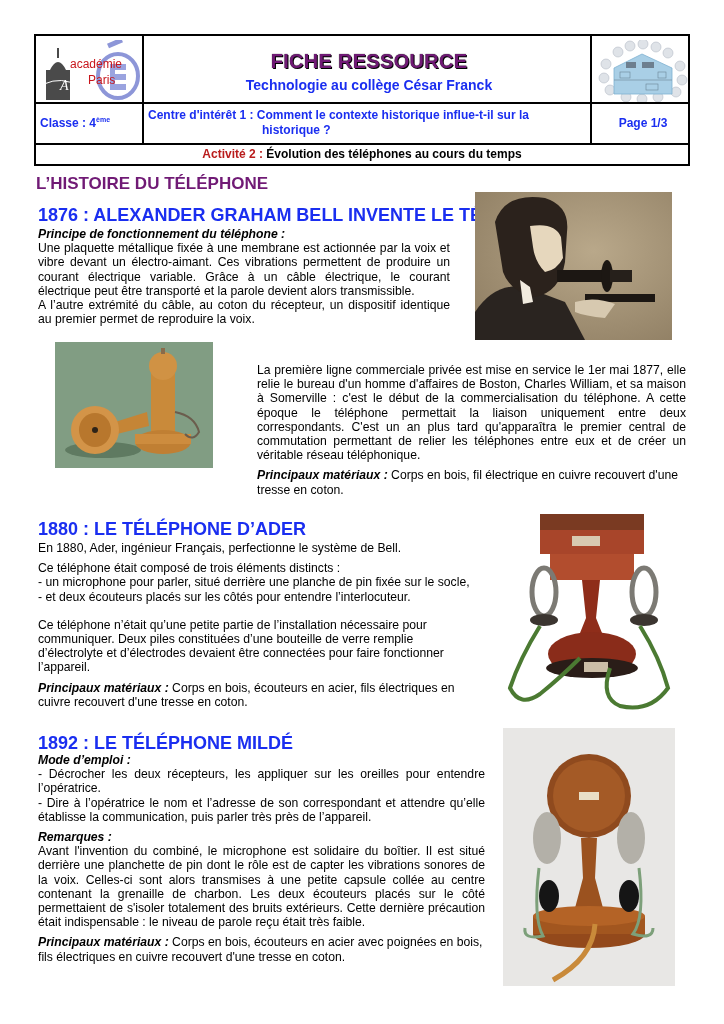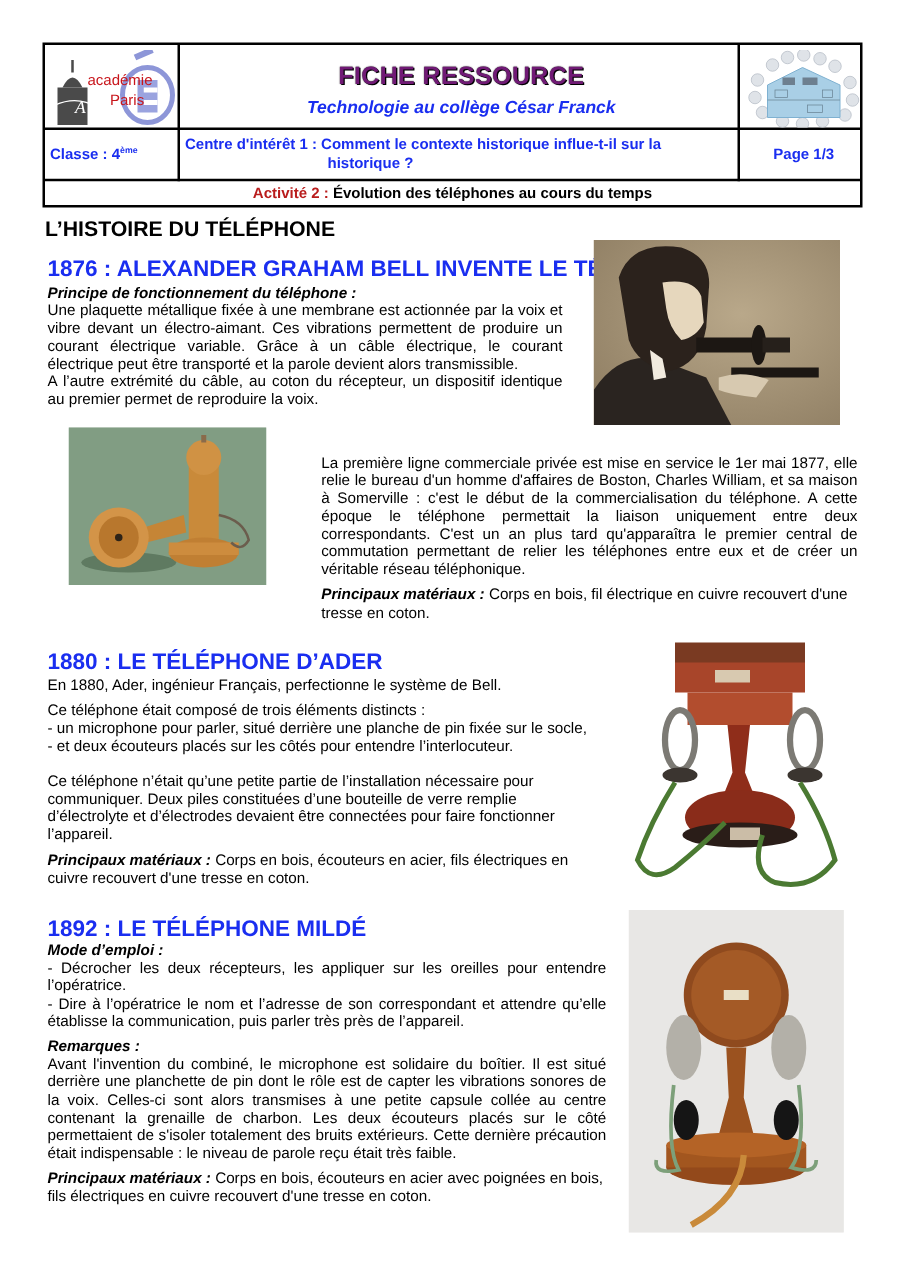--- a/index.html
+++ b/index.html
@@ -8,39 +8,39 @@
 
   
   .hdr { position: absolute; left: 34px; top: 34px; width: 656px; height: 132px;
          border: 2px solid #000; box-sizing: border-box; }
   .hline { position: absolute; left: 0; right: 0; height: 2px; background: #000; }
   .vline { position: absolute; width: 2px; background: #000; }
   .title-main { position: absolute; left: 110px; width: 446px; top: 14px; text-align: center;
                 font-weight: bold; font-size: 20px; color: #701a75;
                 text-shadow: 1px 1px 0 #000, 0 0 1px #000; letter-spacing: 0.3px; }
   .title-sub { position: absolute; left: 110px; width: 446px; top: 41px; text-align: center;
-               font-weight: bold; font-style: italic; font-size: 14px; color: #1a2ef0; }
+               font-weight: bold; font-size: 14px; color: #1a2ef0; }
   .classe { position: absolute; left: 4px; top: 80px; font-weight: bold; font-size: 12px; color: #1a2ef0; }
   .classe sup { font-size: 7px; }
   .centre { position: absolute; left: 112px; top: 72px; width: 440px; font-weight: bold;
             font-size: 12px; color: #1a2ef0; line-height: 15px; }
   .centre .l2 { display: block; padding-left: 114px; }
   .page { position: absolute; left: 560px; width: 94px; top: 80px; text-align: center;
           font-weight: bold; font-size: 12px; color: #1a2ef0; }
   .activite { position: absolute; left: 0; right: 0; top: 111px; text-align: center;
               font-weight: bold; font-size: 12px; }
   .activite .lbl { color: #b91c1c; }
 
   
   .logo-left { position: absolute; left: 6px; top: 4px; width: 98px; height: 62px; }
   .logo-right { position: absolute; left: 560px; top: 4px; width: 94px; height: 62px; }
 
   
   h1.main { position: absolute; left: 36px; top: 174px; margin: 0; font-size: 17px;
-            font-weight: bold; color: #000000; }
+            font-weight: bold; color: #701a75; }
   h2.sec { position: absolute; left: 38px; margin: 0; font-size: 18px; font-weight: bold; color: #1a2ef0; }
   .para { position: absolute; font-size: 12.2px; line-height: 14.2px; text-align: justify; }
   .para.left { text-align: left; }
   .para b { font-weight: bold; font-style: italic; }
   .para p { margin: 0 0 6px 0; }
 
   
   .pic { position: absolute; overflow: hidden; }
 </style>
 </head>

